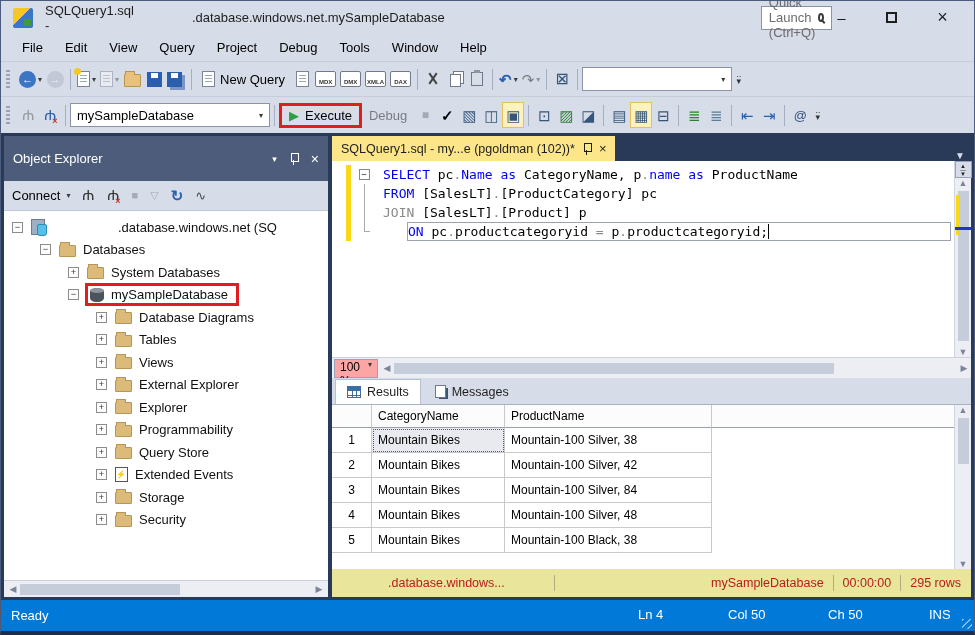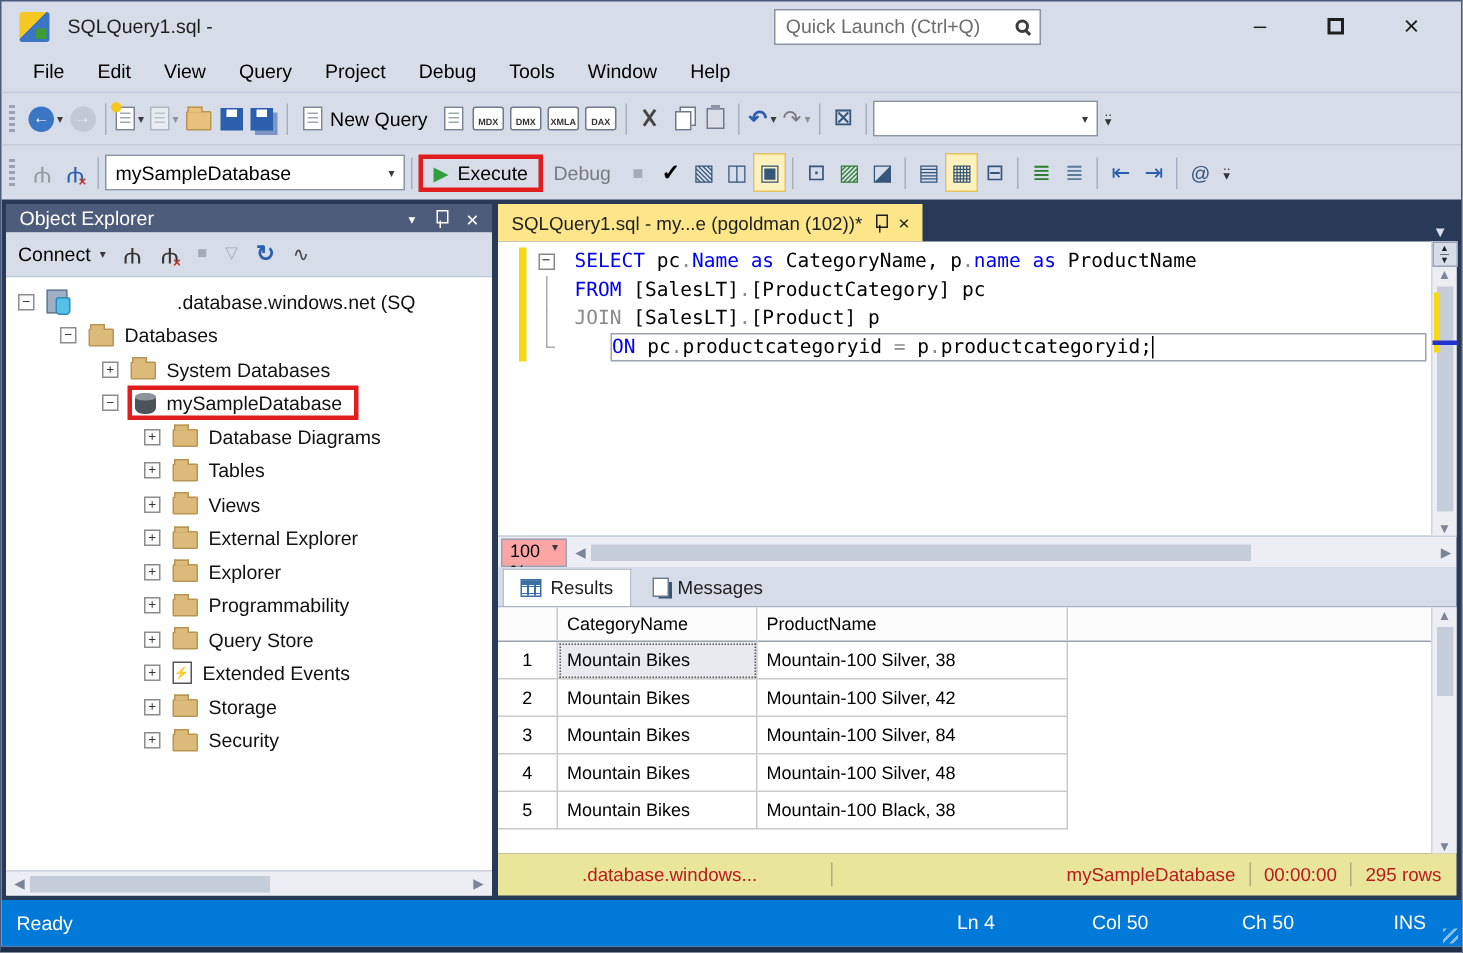--- a/index.html
+++ b/index.html
@@ -64,21 +64,21 @@
   .red-box { border:3px solid #e11d1d; }
   .exec-wrap { display:flex; align-items:center; gap:6px; padding:2px 7px; }
   .play { color:#2e9e3e; font-size:13px; }
   .lbl13 { font-size:13px; }
 
   
   .main { flex:1; min-height:0; display:flex; background:#293a58; padding:3px; gap:4px; }
 
   
   .oe { width:324px; flex:none; display:flex; flex-direction:column; background:#fff; }
-  .oe-title { height:19px; flex:none; background:#4d5c7a; color:#fff; display:flex; align-items:center; padding:0 9px; font-size:13px; }
+  .oe-title { height:45px; flex:none; background:#4d5c7a; color:#fff; display:flex; align-items:center; padding:0 9px; font-size:13px; }
   .oe-title-icons { margin-left:auto; display:flex; align-items:center; gap:13px; }
   .pin { width:8px; height:12px; position:relative; }
   .pin::before { content:""; position:absolute; top:0; left:1px; width:6px; height:7px; border:1px solid #fff; }
   .pin::after { content:""; position:absolute; top:7px; left:3px; width:1px; height:5px; background:#fff; }
   .oe-toolbar { height:30px; flex:none; background:#d6dce8; display:flex; align-items:center; padding:0 8px; font-size:13px; gap:12px; border-bottom:1px solid #c0c7d6; }
   .oe-tree { flex:1; min-height:0; background:#fff; padding-top:5px; overflow:hidden; font-size:13px; color:#111; }
   .tree-row { height:22.5px; display:flex; align-items:center; white-space:nowrap; }
   .expander { width:11px; height:11px; border:1px solid #8c8c8c; background:#fcfcfc; color:#333; font-size:9px; line-height:9px; text-align:center; margin-right:8px; flex:none; }
   .ti { flex:none; margin-right:7px; }
   .ti-folder { width:17px; height:12px; background:#dcba7a; border:1px solid #b89552; border-radius:1px; position:relative; margin-top:2px; }
@@ -162,20 +162,21 @@
              background:repeating-linear-gradient(135deg,#bcd8f2 0 2px,transparent 2px 5px); opacity:.7; }
 </style>
 </head>
 <body>
 
 <div class="window">
 
   <div class="titlebar">
     <div class="app-icon"></div>
     <span class="t-left">SQLQuery1.sql -</span>
+    <span>.database.windows.net.mySampleDatabase</span>
     <div class="quick-launch">
       <span>Quick Launch (Ctrl+Q)</span>
       <span class="mag"></span>
     </div>
     <div class="winbtns">
       <span class="wb">–</span>
       <span class="wb-max"></span>
       <span class="wb" style="font-size:18px">×</span>
     </div>
   </div>

